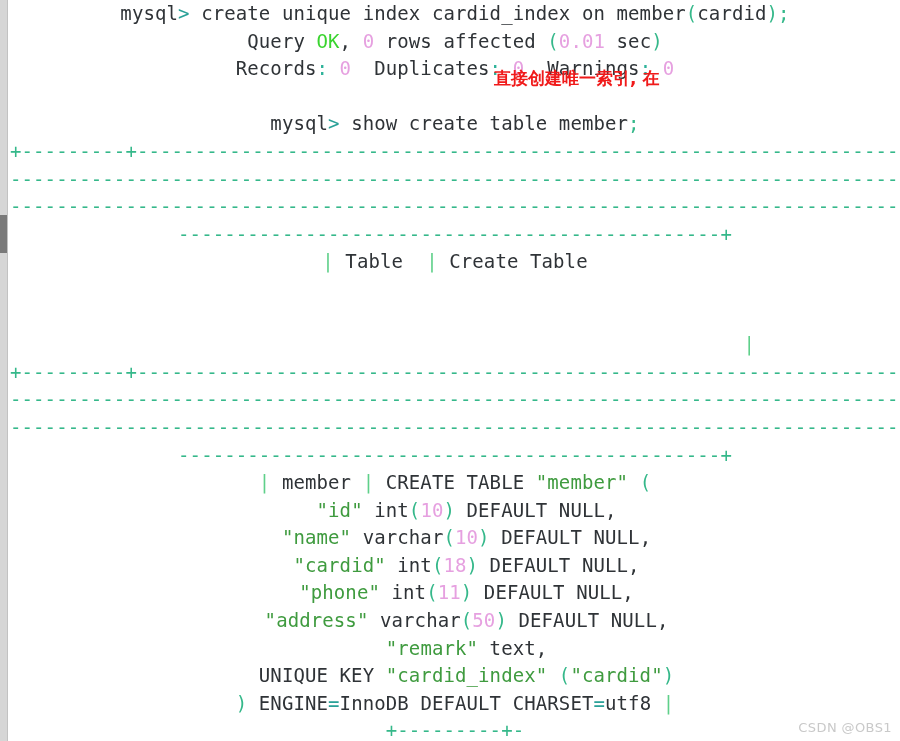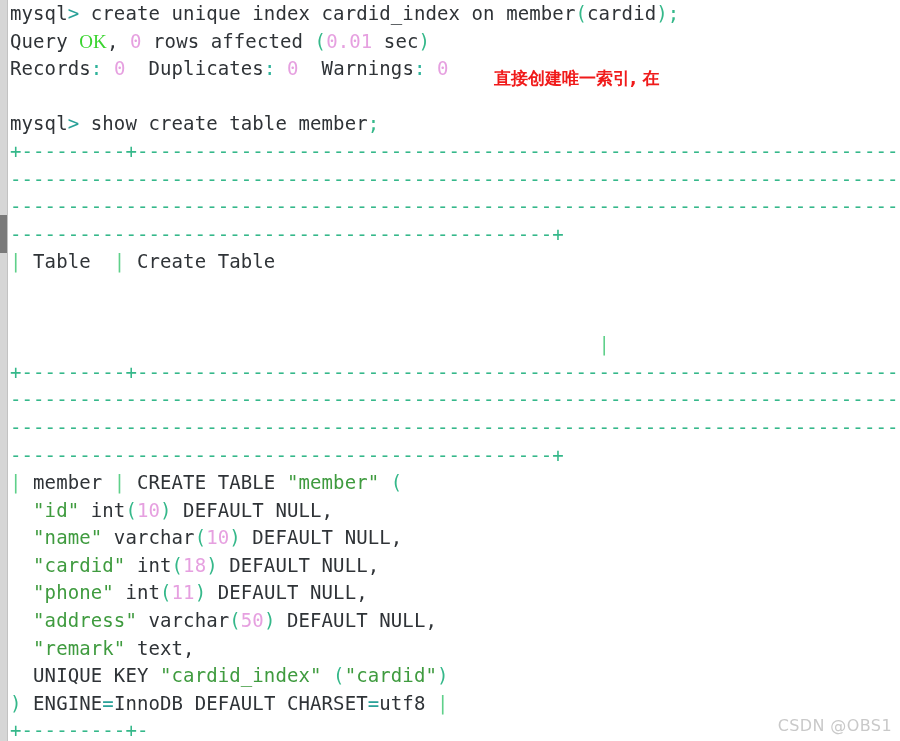--- a/index.html
+++ b/index.html
@@ -37,27 +37,28 @@
     width: 890px; height: 741px;
     font-size: 19px;
     line-height: 27.6px;
     color: #2f3337;
     white-space: pre;
     letter-spacing: 0.1px;
   }
   .ln {
     display: block;
     height: 27.6px;
+    text-align: center;
   }
 
   
   .t-plain  { color: #2f3337; }
   .t-prompt { color: #2f3337; }
   .t-arrow  { color: #2aa198; }
-  .t-ok     { color: #3ad42f; font-weight: 400; font-family: Liberation Serif, serif; }
+  .t-ok     { color: #3ad42f; font-weight: 400; }
   .t-num    { color: #e6a0e0; }
   .t-punc   { color: #35b88a; }
   .t-colon  { color: #2fb39a; }
   .t-str    { color: #3f9b3f; }
   .t-op     { color: #2aa198; }
 
   
   .rule { color: #35b88a; }
   .pipe { color: #5fd08a; }
 
@@ -75,21 +76,21 @@
     white-space: pre;
   }
   #annotation .aline { display: block; }
 
   
   #watermark {
     position: absolute;
     right: 8px;
     bottom: 6px;
     font-family: "DejaVu Sans", "Liberation Sans", sans-serif;
-    font-size: 16px;
+    font-size: 13px;
     color: #c9c9c9;
     letter-spacing: 0.4px;
     white-space: pre;
   }
 </style>
 </head>
 <body>
 
 <div id="scroll-gutter">
   <div id="scroll-thumb"></div>

